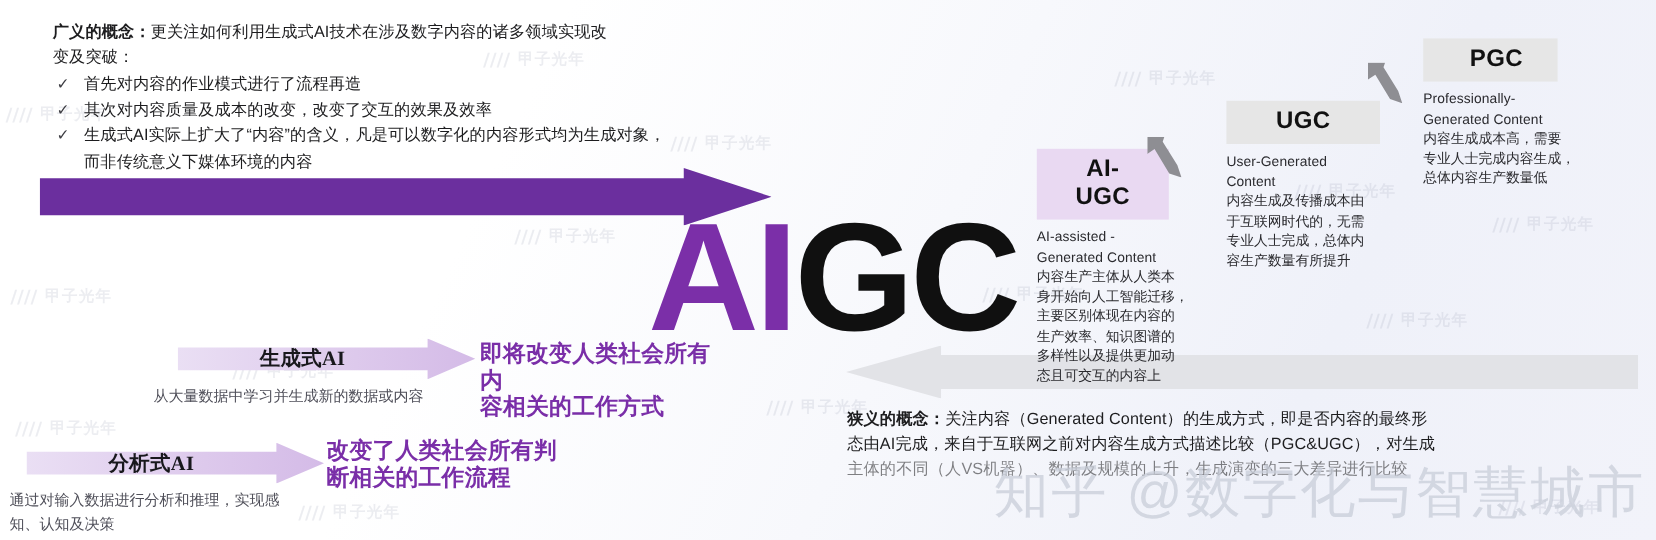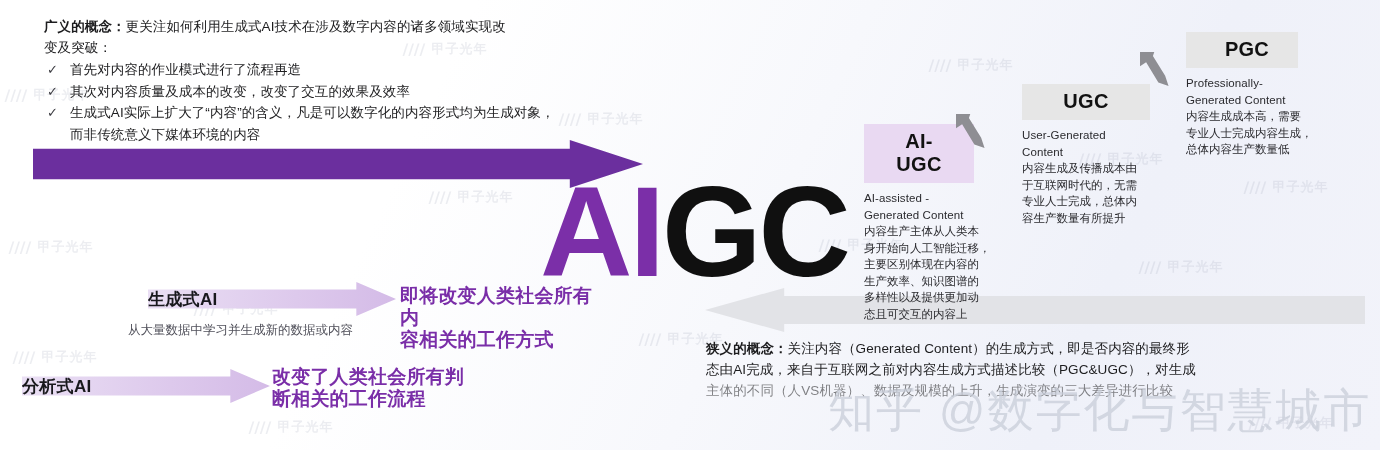--- a/index.html
+++ b/index.html
@@ -132,24 +132,26 @@
     position: absolute;
     background: linear-gradient(90deg, #eadff4 0%, #ddc9ec 60%, #d4bbe7 100%);
     clip-path: polygon(0 22%, 84% 22%, 84% 0, 100% 50%, 84% 100%, 84% 78%, 0 78%);
   }
   .arrow-pale .arrow-label {
     position: absolute;
     left: 0;
     right: 16%;
     top: 50%;
     transform: translateY(-50%);
+    text-align: center;
     font-weight: bold;
     font-size: 17px;
     color: #18181c;
     letter-spacing: 0.3px;
+    font-family: Liberation Serif, serif;
   }
   .purple-callout {
     position: absolute;
     font-weight: bold;
     font-size: 19px;
     line-height: 22px;
     color: #7a2ea8;
     letter-spacing: 0.2px;
   }
   .caption-gray {
@@ -282,20 +284,24 @@
   </div>
   <div class="caption-gray" style="left:128px; top:320px; width:300px;">从大量数据中学习并生成新的数据或内容</div>
   <div class="purple-callout" style="left:400px; top:285px; width:210px;">
     <div>即将改变人类社会所有内</div>
     <div>容相关的工作方式</div>
   </div>
 
   <div class="arrow-pale" style="left:22px; top:369px; width:248px; height:34px;">
     <div class="arrow-label">分析式AI</div>
   </div>
+  <div class="caption-gray" style="left:8px; top:407px; width:310px;">
+    <div>通过对输入数据进行分析和推理，实现感</div>
+    <div>知、认知及决策</div>
+  </div>
   <div class="purple-callout" style="left:272px; top:366px; width:215px;">
     <div>改变了人类社会所有判</div>
     <div>断相关的工作流程</div>
   </div>
 
   <div id="narrow-block" style="left:706px; top:338px; width:660px;">
     <div>
       <span class="para-title">狭义的概念：</span><span>关注内容（Generated Content）的生成方式，即是否内容的最终形</span>
     </div>
     <div>态由AI完成，来自于互联网之前对内容生成方式描述比较（PGC&amp;UGC），对生成</div>

